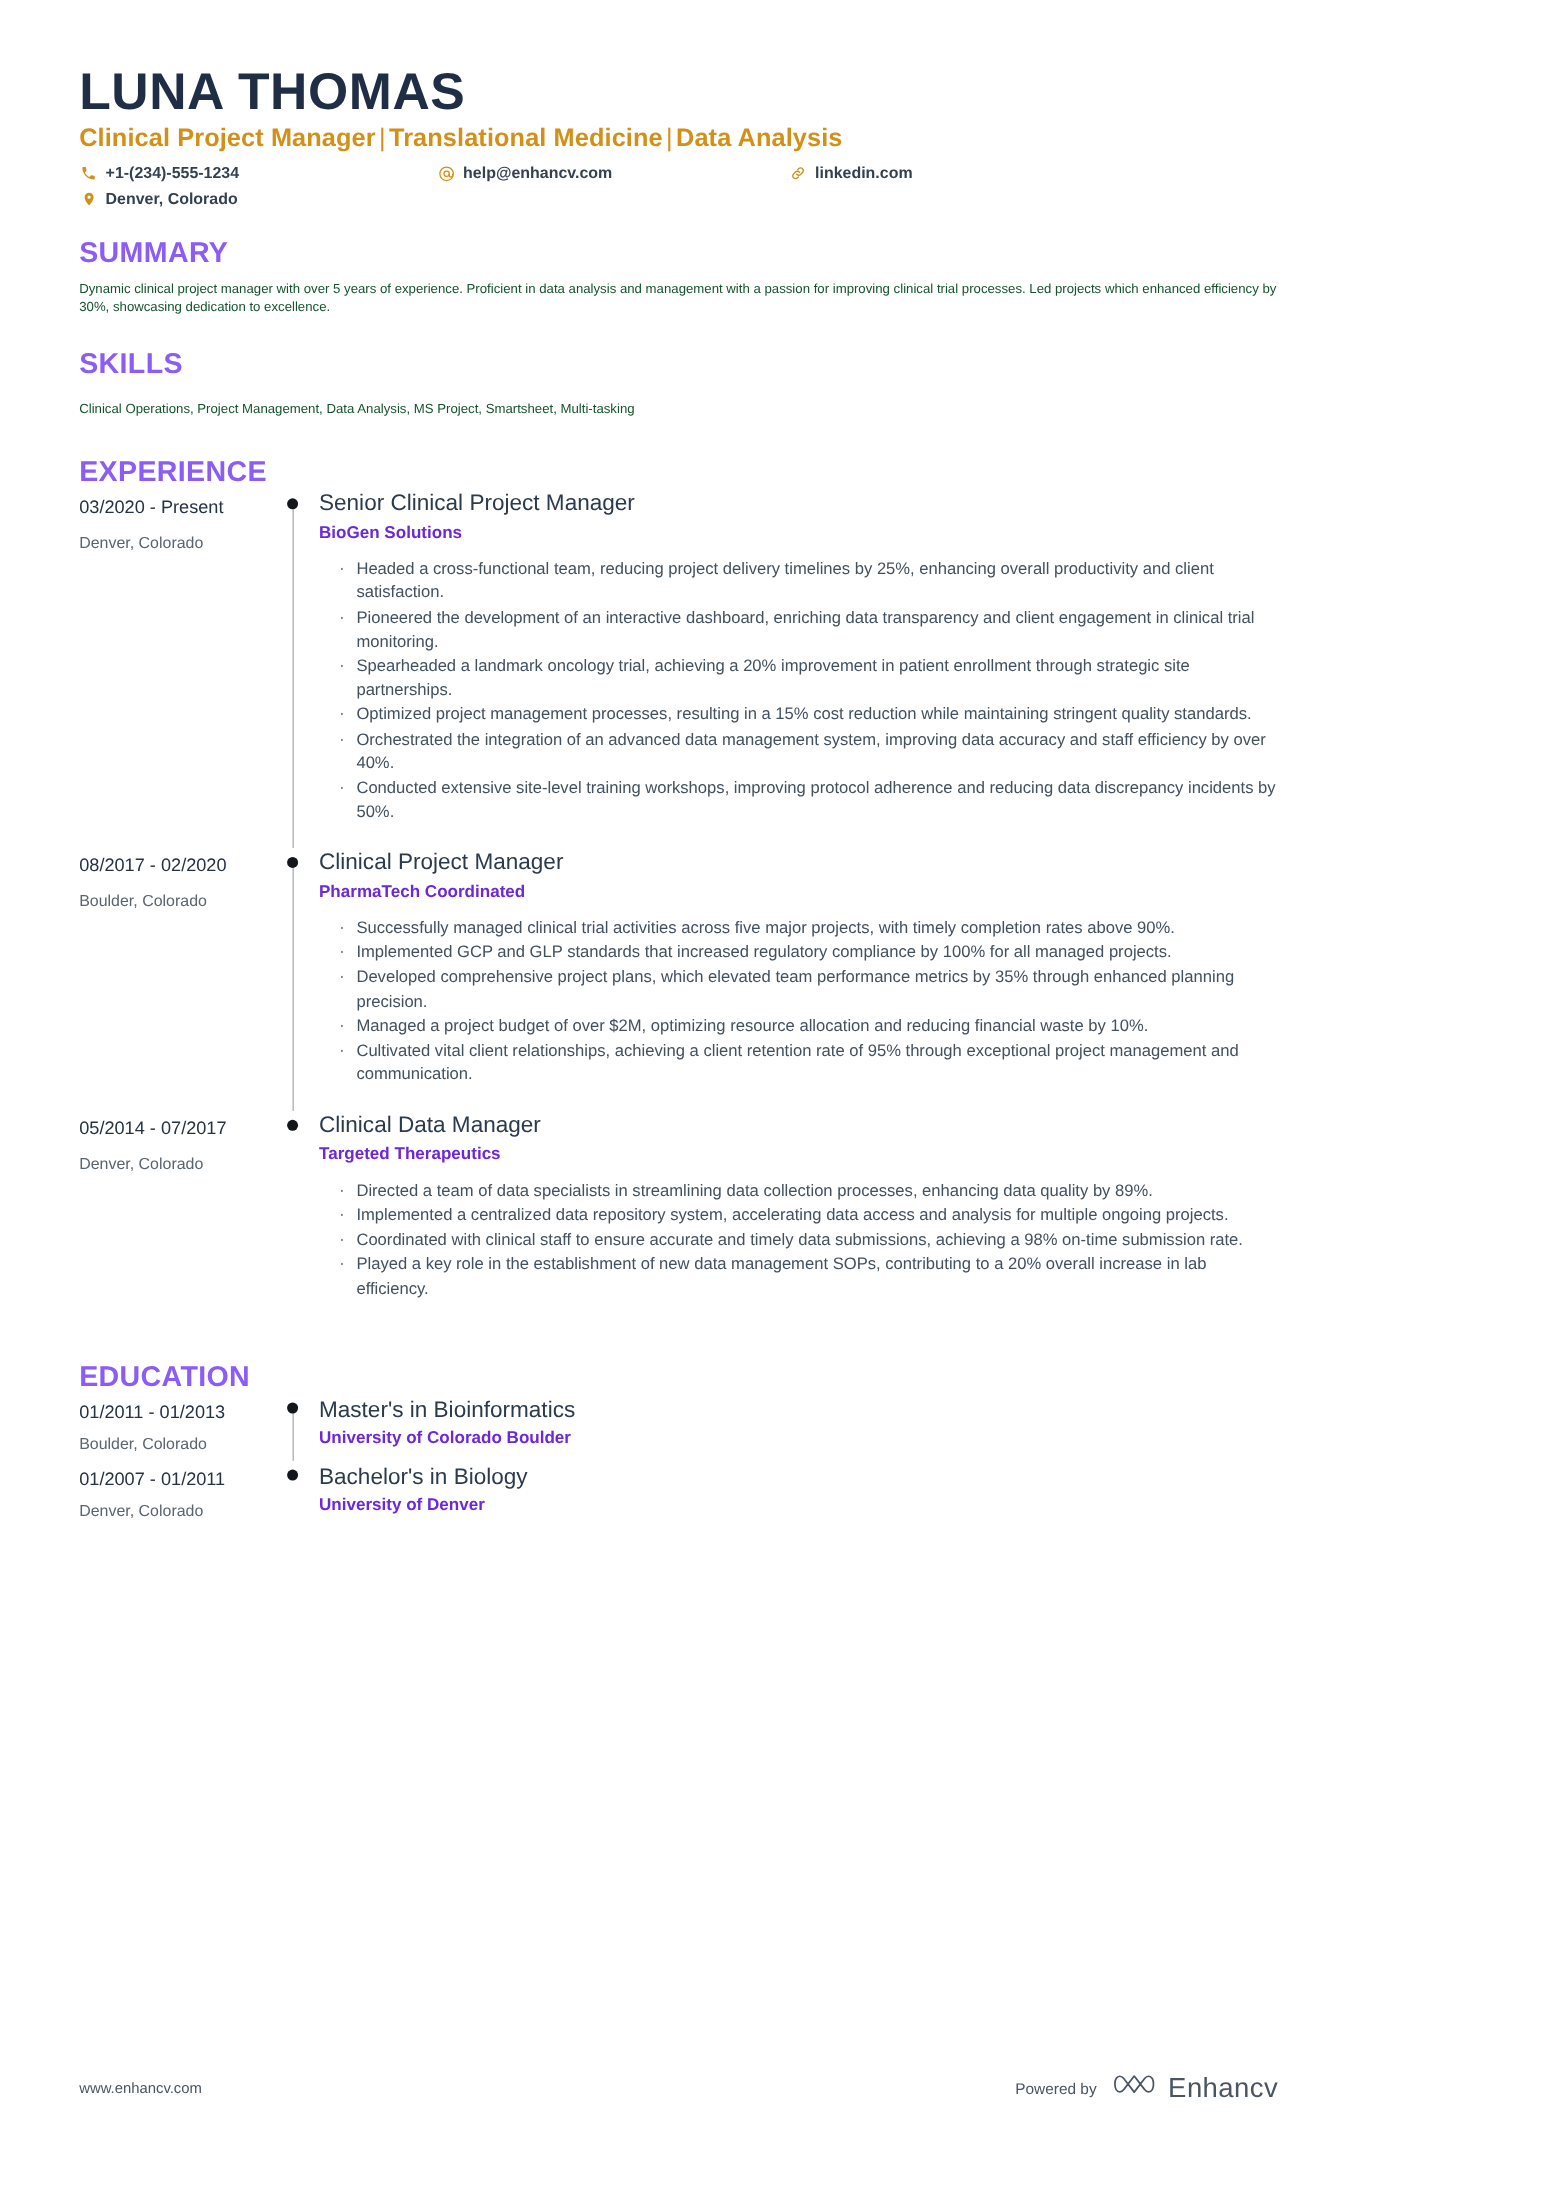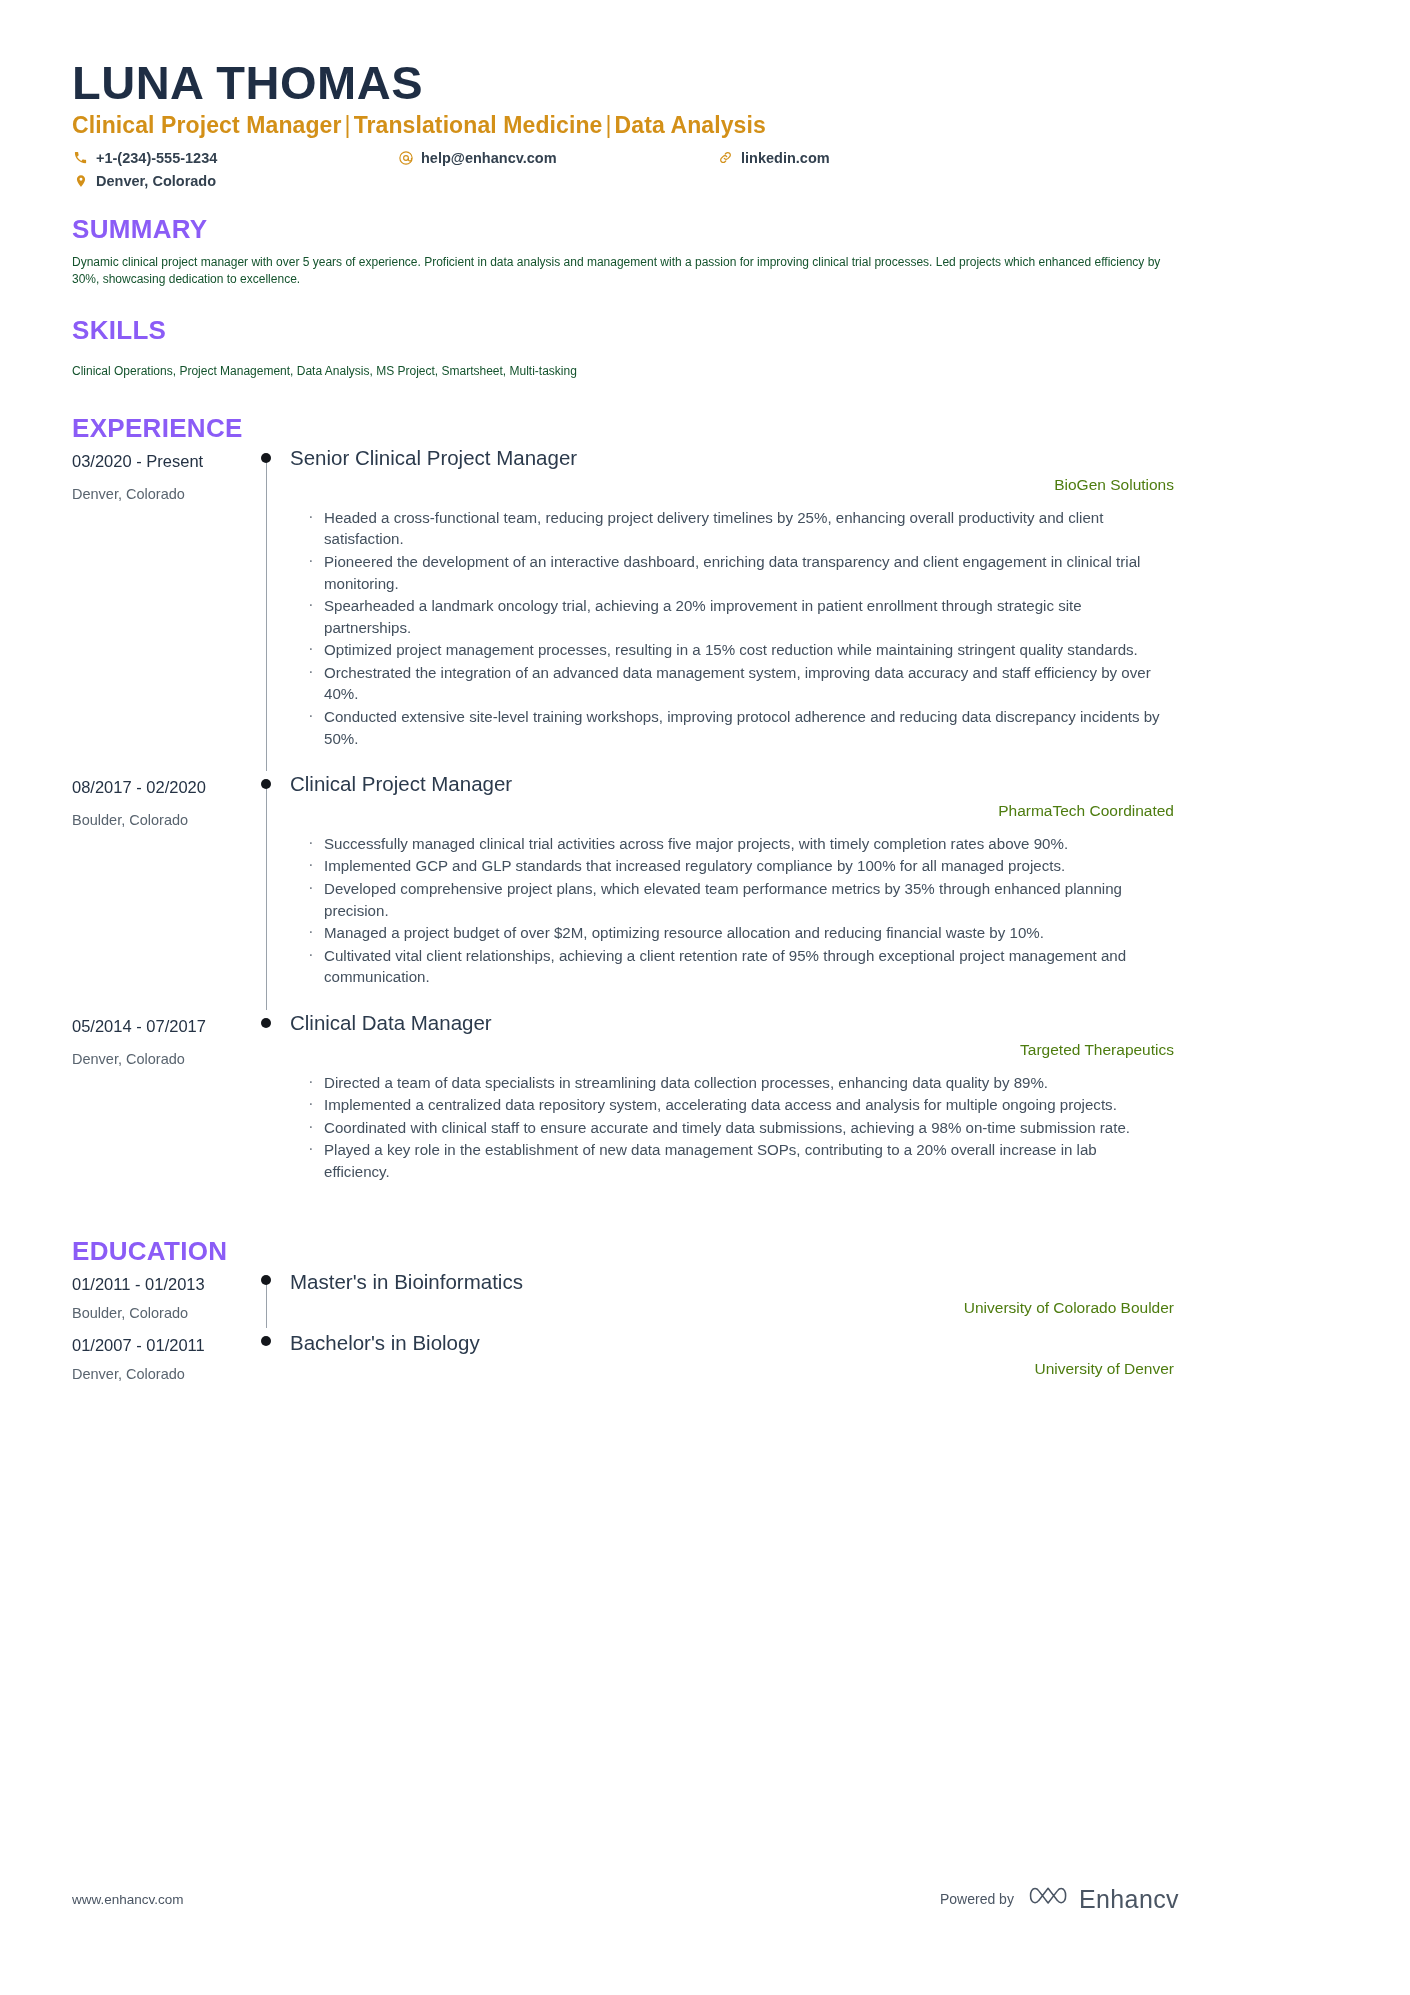--- a/index.html
+++ b/index.html
@@ -159,25 +159,24 @@
   }
   .entry-title {
     font-size: 20.5px;
     font-weight: 400;
     color: #2b3a4c;
     line-height: 1.25;
     margin: 0 0 4px 0;
   }
   .entry-org {
     font-size: 15.5px;
-    font-weight: 400;
-    color: #4d7c0f;
+    font-weight: 700;
+    color: #6d28d9;
     line-height: 1.3;
     margin: 0 0 8px 0;
-    text-align: right;
   }
   ul.bullets {
     list-style: none;
     margin: 12px;
     padding: 0;
   }
   ul.bullets li {
     position: relative;
     padding-left: 22px;
     font-size: 15.1px;
@@ -201,21 +200,21 @@
   .entry.edu .entry-loc { margin-top: 9px; }
   .entry.edu .entry-title { font-size: 20.5px; margin-bottom: 3px; }
   .entry.edu .entry-org { margin-bottom: 0; }
   .entry.edu .rail-line { top: 11px; bottom: 2px; }
   .entry.edu .rail-dot { top: 6px; }
 
   
   .footer {
     position: absolute;
     left: 72px;
-    right: 67px;
+    right: 84px;
     bottom: 80px;
     display: flex;
     align-items: center;
     justify-content: space-between;
   }
   .footer-url {
     font-size: 13.5px;
     color: #4a5563;
   }
   .footer-right {

